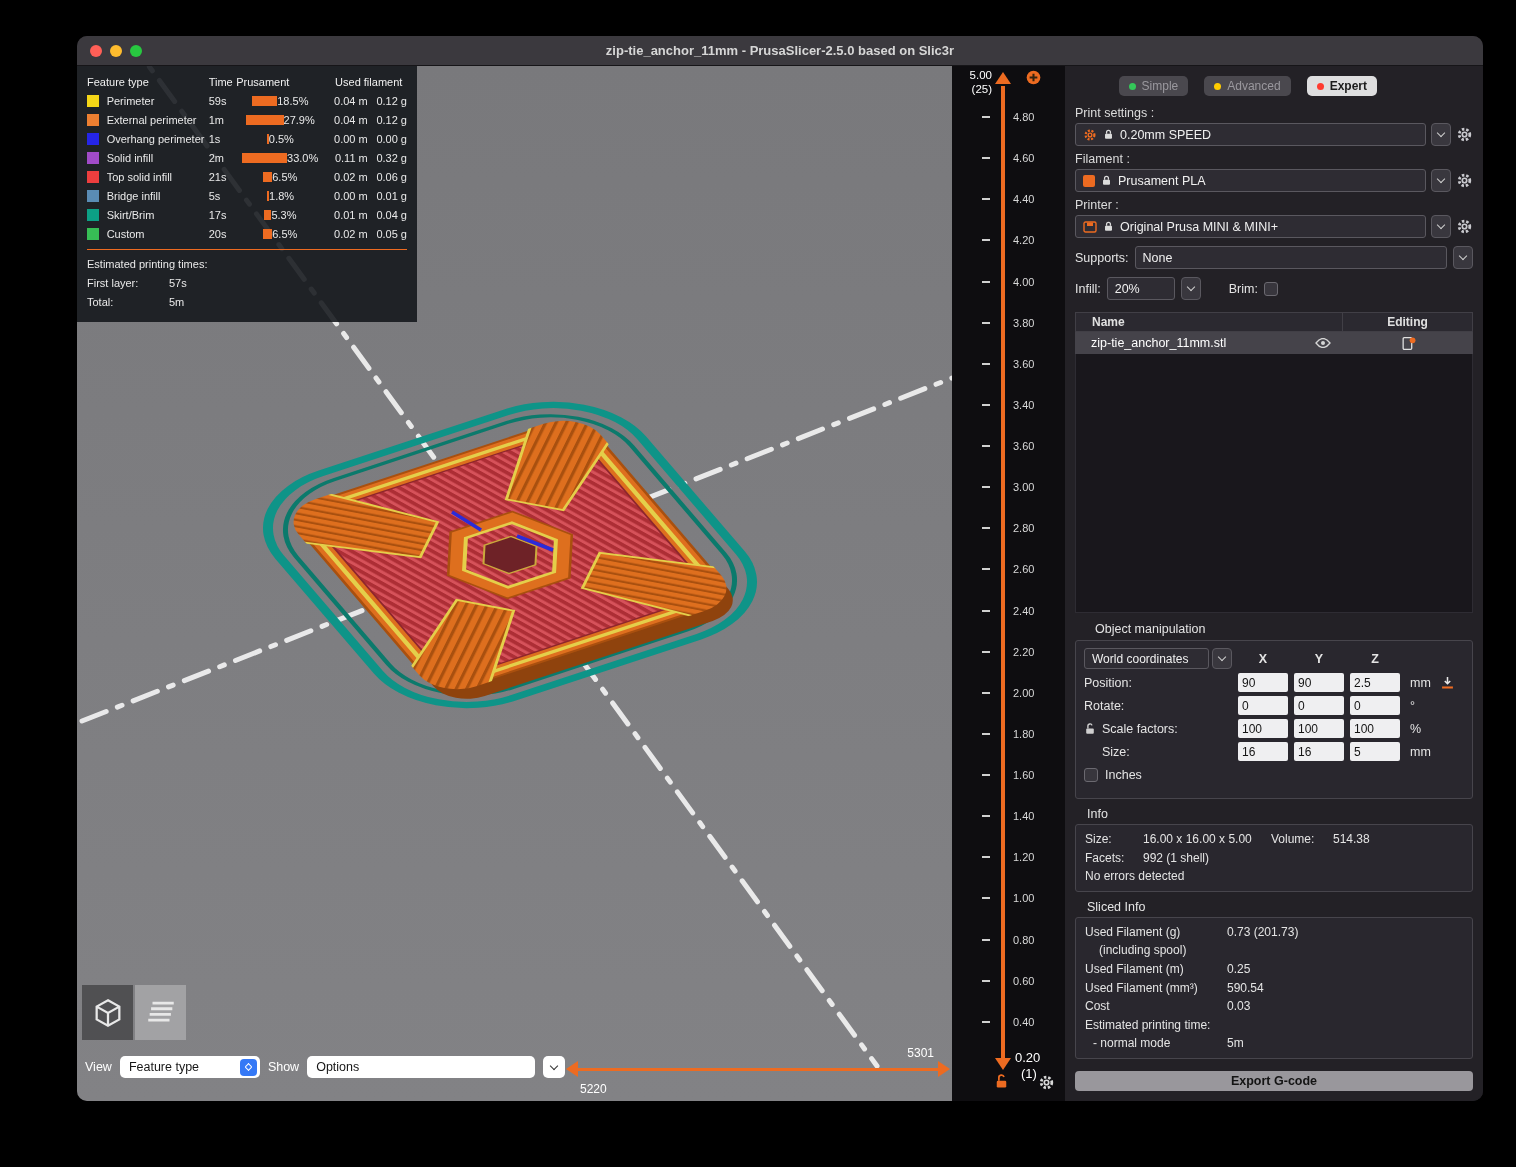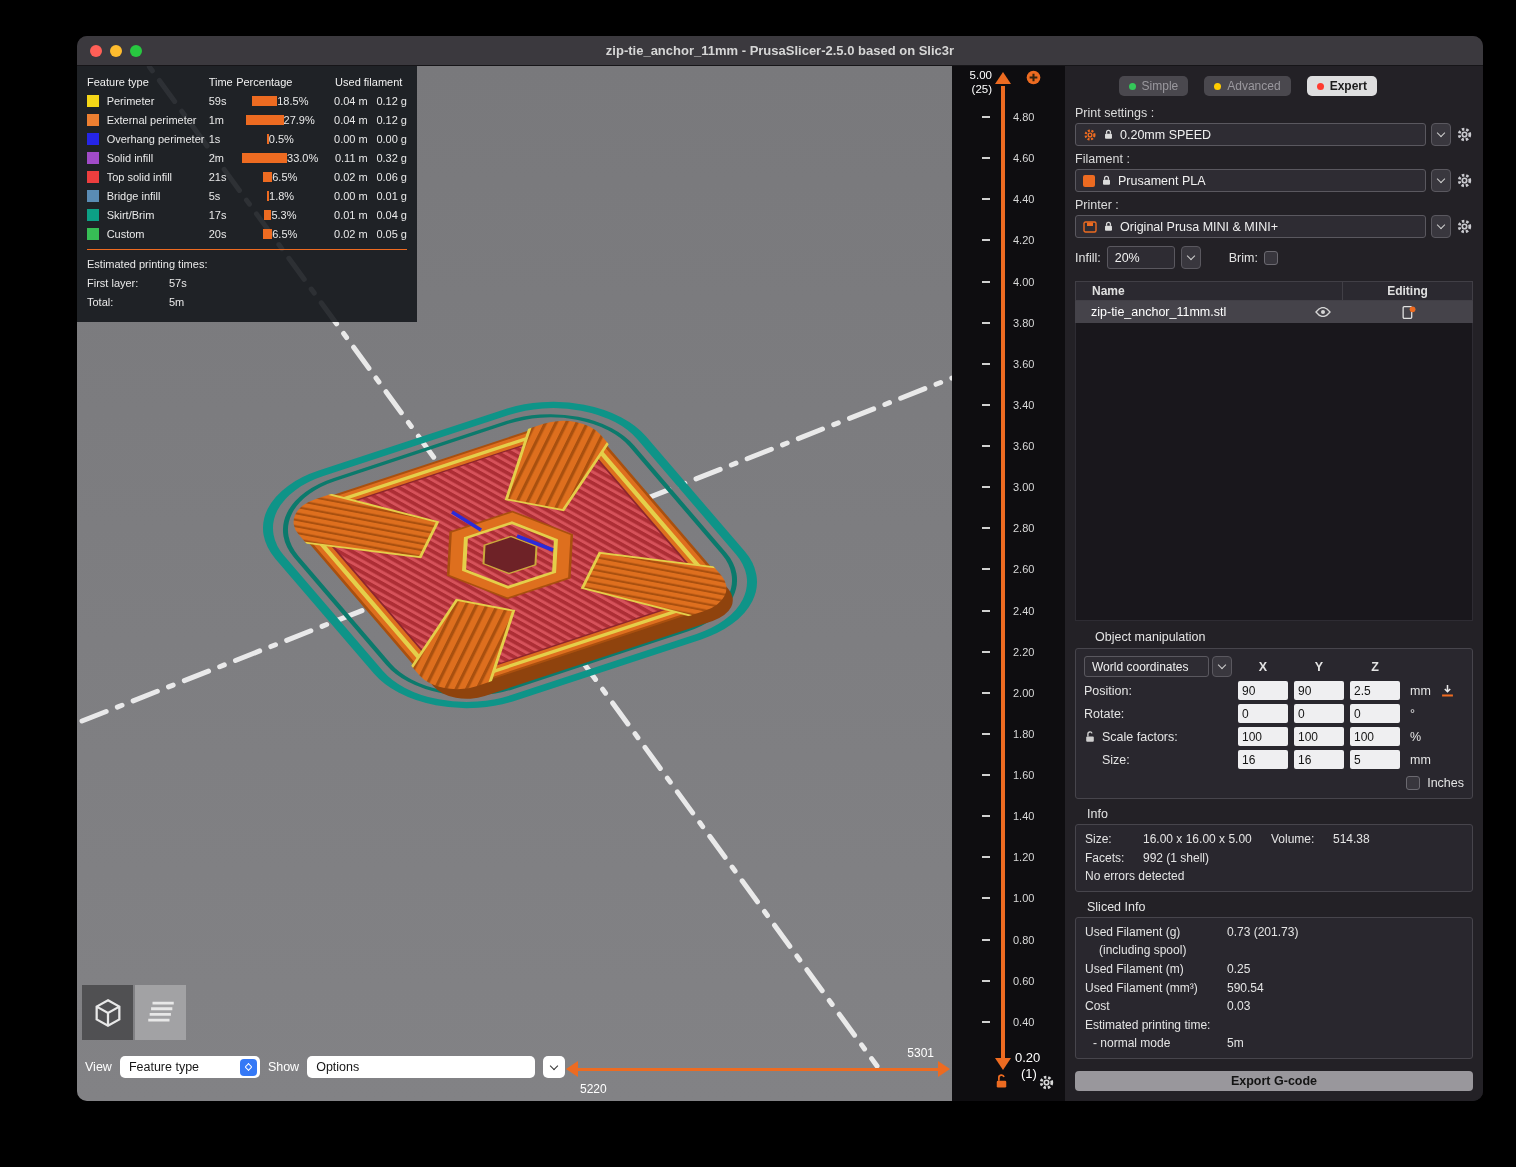--- a/index.html
+++ b/index.html
@@ -91,29 +91,29 @@
   .obj-header .nm{flex:1;padding-left:16px;}
   .obj-header .ed{width:130px;text-align:center;border-left:1px solid #413f46;align-self:stretch;display:grid;place-items:center;}
   .obj-row{display:flex;align-items:center;height:22px;background:#45434a;color:#fff;font-size:12.5px;}
   .obj-row .nm{flex:1;padding-left:16px;display:flex;align-items:center;min-width:0;}
   .obj-row .nm span{white-space:nowrap;overflow:hidden;text-overflow:ellipsis;}
   .obj-row .eye{margin-left:auto;margin-right:12px;color:#d6d6d6;}
   .obj-row .ed{width:130px;display:grid;place-items:center;}
   .list-space{flex:1;min-height:80px;background:#19171c;border:1px solid #2e2c33;border-top:none;}
   
   .manip-title{margin:9px 0 4px 20px;}
-  .manip-box{background:#29272e;border:1px solid #47454c;border-radius:3px;padding:7px 8px 8px;}
+  .manip-box{background:#29272e;border:1px solid #47454c;border-radius:3px;padding:7px 8px 16px;}
   .m-grid{display:grid;grid-template-columns:148px 50px 50px 50px 1fr;gap:4px 6px;align-items:center;}
   .m-head{font-weight:bold;text-align:center;}
   .coords-cell{display:flex;align-items:center;gap:3px;}
   .combo.small{height:21px;font-size:12px;}
   .num{width:100%;height:19px;background:#efeff1;color:#141414;border:none;border-radius:2px;font-size:12px;padding:0 4px;font-family:"Liberation Sans",sans-serif;}
   .unit-cell{display:flex;align-items:center;gap:10px;padding-left:4px;}
   .m-label{display:flex;align-items:center;gap:6px;}
-  .inches-row{display:flex;align-items:center;gap:7px;margin-top:7px;justify-content:flex-end;}
+  .inches-row{display:flex;align-items:center;gap:7px;margin-top:7px;}
   
   .box-title{margin:8px 0 3px 12px;}
   .info-box{background:#29272e;border:1px solid #47454c;border-radius:3px;padding:5px 9px;font-size:12px;line-height:1.55;}
   .i-row{display:flex;}
   .i-l1{width:58px;}.i-v1{width:128px;}.i-l2{width:62px;}
   .si-line{display:flex;}
   .si-label{width:142px;flex:none;}
   .si-sub{padding-left:14px;color:#e4e4e4;}
   .si-sub:empty{display:none;}
   .si-sublabel{width:142px;flex:none;padding-left:8px;}
@@ -231,21 +231,21 @@
         <g>
           <path d="M375 446 L404 464" stroke="#2B2BD9" stroke-width="3.5"></path>
           <path d="M440 470 L476 484" stroke="#2B2BD9" stroke-width="3.5"></path>
         </g>
       </svg>
 
       <div class="legend">
         <div class="lhead">
           <span class="h-feature">Feature type</span>
           <span class="h-time">Time</span>
-          <span class="h-pct">Percentage</span>
+          <span class="h-pct">Prusament</span>
           <span class="h-used">Used filament</span>
         </div>
         <div class="lrow">
           <span class="c-sw">
               <span class="sw" style="background: rgb(245, 214, 23);"></span>
             </span>
           <span class="c-lbl">Perimeter</span>
           <span class="c-tm">59s</span>
           <span class="c-pct">
               <span class="bar" style="width: 24.975px;"></span>
@@ -579,20 +579,29 @@
           <span class="ctext">Original Prusa MINI &amp; MINI+</span>
         </div>
         <div class="arrow-btn">
             <span class="chev-lt"></span>
           </div>
         <svg class="gear-side" viewBox="0 0 16 16">
             <use href="#icon-gear"></use>
           </svg>
       </div>
 
+      <div class="inline-row">
+        <span>Supports:</span>
+        <div class="combo">
+            <span class="ctext">None</span>
+          </div>
+        <div class="arrow-btn">
+            <span class="chev-lt"></span>
+          </div>
+      </div>
 
       <div class="inline-row">
         <span>Infill:</span>
         <div class="combo" style="flex:none;width:68px">
             <span class="ctext">20%</span>
           </div>
         <div class="arrow-btn">
             <span class="chev-lt"></span>
           </div>
         <span style="margin-left:22px">Brim:</span>

